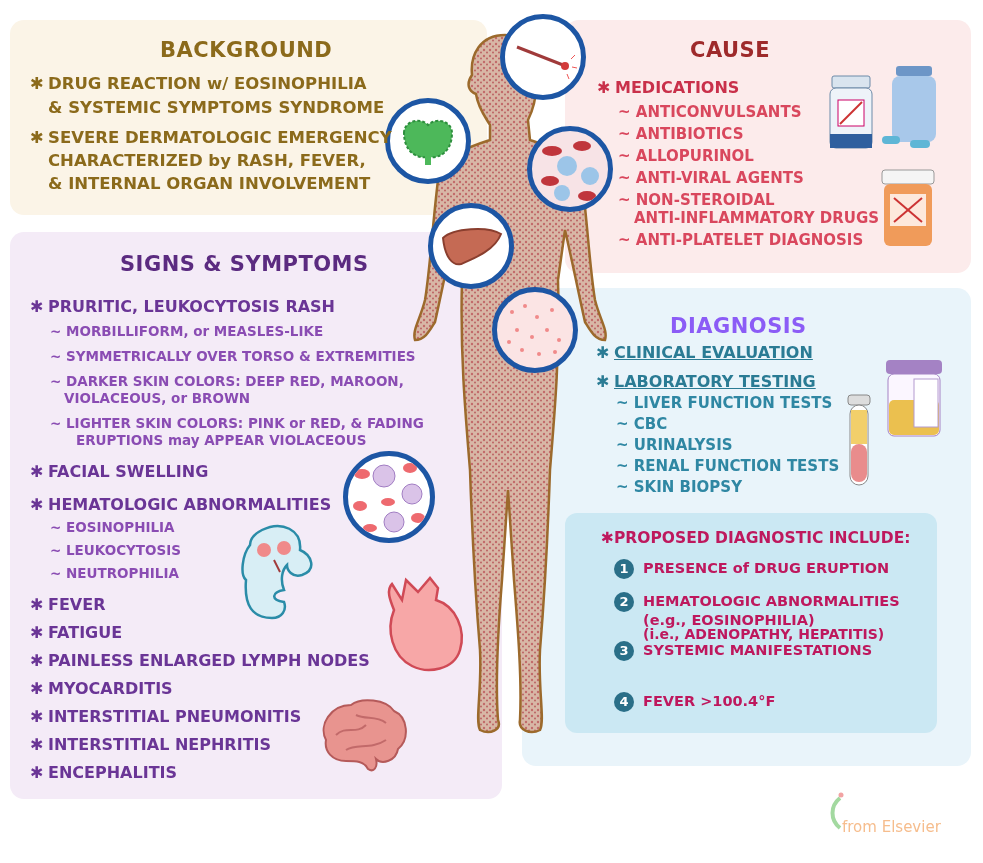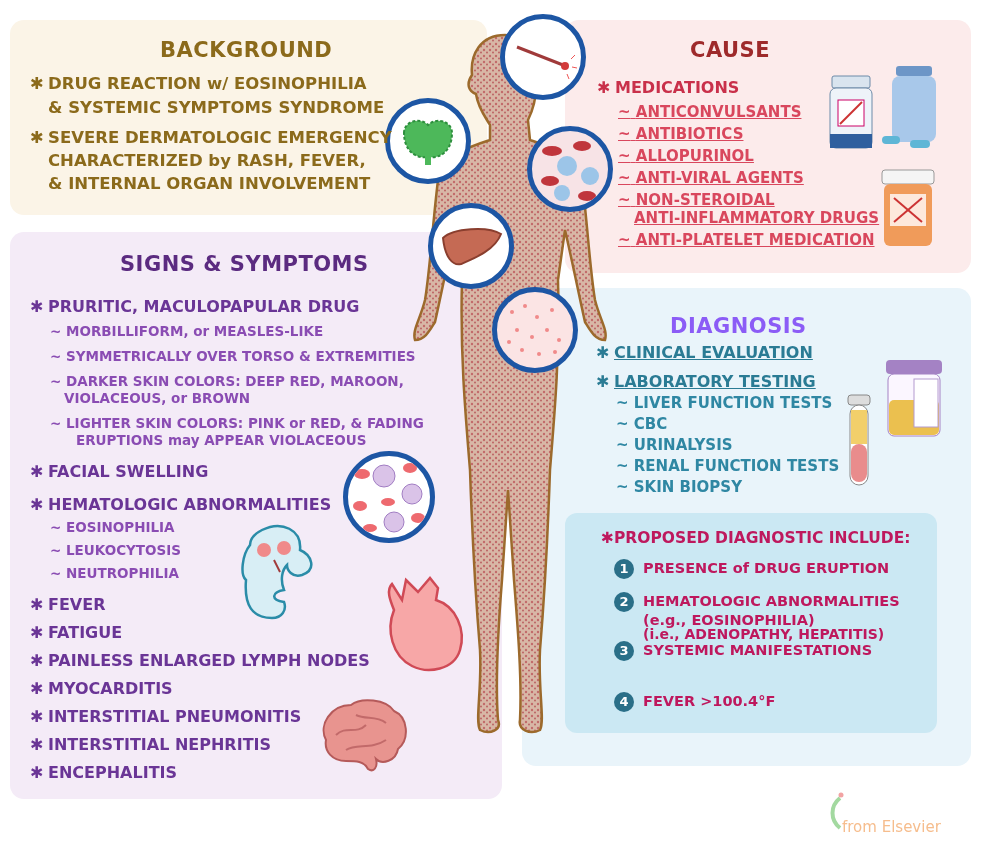--- a/index.html
+++ b/index.html
@@ -18,21 +18,21 @@
   .cause-heading { left: 690px; top: 38px; width: 140px; color: #9e2a2b; }
   .signs-heading { left: 120px; top: 252px; width: 280px; color: #5b2b80; }
   .dx-heading { left: 670px; top: 314px; width: 160px; color: #8b5cf6; }
 
   .line { position: absolute; white-space: nowrap; }
   .star { display: inline-block; width: 18px; }
   .big { font-size: 16px; }
 
   .bg-text { color: #8b6a1b; font-size: 16.5px; }
   .cause-main { color: #c9304a; }
-  .cause-sub { color: #d9475d; font-size: 15px; text-decoration: underline; }
+  .cause-sub { color: #d9475d; font-size: 15px; }
   .signs-main { color: #6a3596; }
   .signs-sub { color: #8a4cb3; font-size: 13.5px; }
   .dx-main { color: #2a7b94; text-decoration: underline; }
   .dx-sub { color: #2f87a3; font-size: 15px; }
   .prop-text { color: #be185d; text-align: right; }
 
   .numcircle {
     position: absolute; width: 20px; height: 20px; border-radius: 50%;
     background: #2a6f88; color: #fff; font-size: 13px; text-align: center; line-height: 20px;
   }
@@ -182,24 +182,24 @@
 <div class="line big bg-text" style="left:48px;top:174px">&amp; INTERNAL ORGAN INVOLVEMENT</div>
 
 <div class="heading cause-heading">CAUSE</div>
 <div class="line big cause-main" style="left:597px;top:78px"><span class="star">✱</span><span>MEDICATIONS</span></div>
 <div class="line cause-sub" style="left:618px;top:103px"><span>~</span> <span>ANTICONVULSANTS</span></div>
 <div class="line cause-sub" style="left:618px;top:125px"><span>~</span> <span>ANTIBIOTICS</span></div>
 <div class="line cause-sub" style="left:618px;top:147px"><span>~</span> <span>ALLOPURINOL</span></div>
 <div class="line cause-sub" style="left:618px;top:169px"><span>~</span> <span>ANTI-VIRAL AGENTS</span></div>
 <div class="line cause-sub" style="left:618px;top:191px"><span>~</span> <span>NON-STEROIDAL</span></div>
 <div class="line cause-sub" style="left:634px;top:209px">ANTI-INFLAMMATORY DRUGS</div>
-<div class="line cause-sub" style="left:618px;top:231px"><span>~</span> <span>ANTI-PLATELET MEDICATION</span></div>
+<div class="line cause-sub" style="left:618px;top:231px"><span>~</span> <span>ANTI-PLATELET DIAGNOSIS</span></div>
 
 <div class="heading signs-heading">SIGNS &amp; SYMPTOMS</div>
-<div class="line big signs-main" style="left:30px;top:297px"><span class="star">✱</span><span>PRURITIC, MACULOPAPULAR DRUG</span></div>
+<div class="line big signs-main" style="left:30px;top:297px"><span class="star">✱</span><span>PRURITIC, LEUKOCYTOSIS RASH</span></div>
 <div class="line signs-sub" style="left:50px;top:323px"><span>~</span> <span>MORBILLIFORM, or MEASLES-LIKE</span></div>
 <div class="line signs-sub" style="left:50px;top:348px"><span>~</span> <span>SYMMETRICALLY OVER TORSO &amp; EXTREMITIES</span></div>
 <div class="line signs-sub" style="left:50px;top:373px"><span>~</span> <span>DARKER SKIN COLORS: DEEP RED, MAROON,</span></div>
 <div class="line signs-sub" style="left:64px;top:390px">VIOLACEOUS, or BROWN</div>
 <div class="line signs-sub" style="left:50px;top:415px"><span>~</span> <span>LIGHTER SKIN COLORS: PINK or RED, &amp; FADING</span></div>
 <div class="line signs-sub" style="left:76px;top:432px">ERUPTIONS may APPEAR VIOLACEOUS</div>
 
 <div class="line big signs-main" style="left:30px;top:462px"><span class="star">✱</span><span>FACIAL SWELLING</span></div>
 <div class="line big signs-main" style="left:30px;top:495px"><span class="star">✱</span><span>HEMATOLOGIC ABNORMALITIES</span></div>
 <div class="line signs-sub" style="left:50px;top:519px"><span>~</span> <span>EOSINOPHILIA</span></div>

